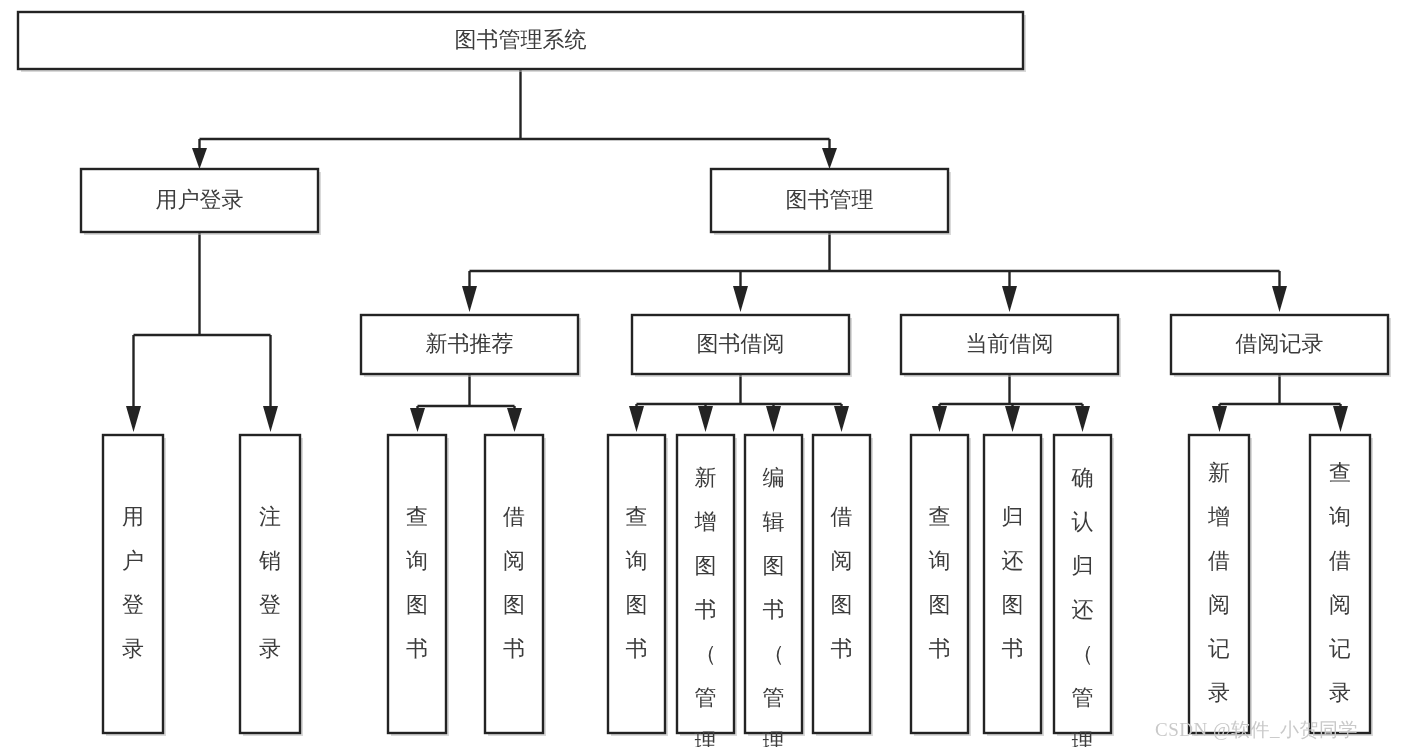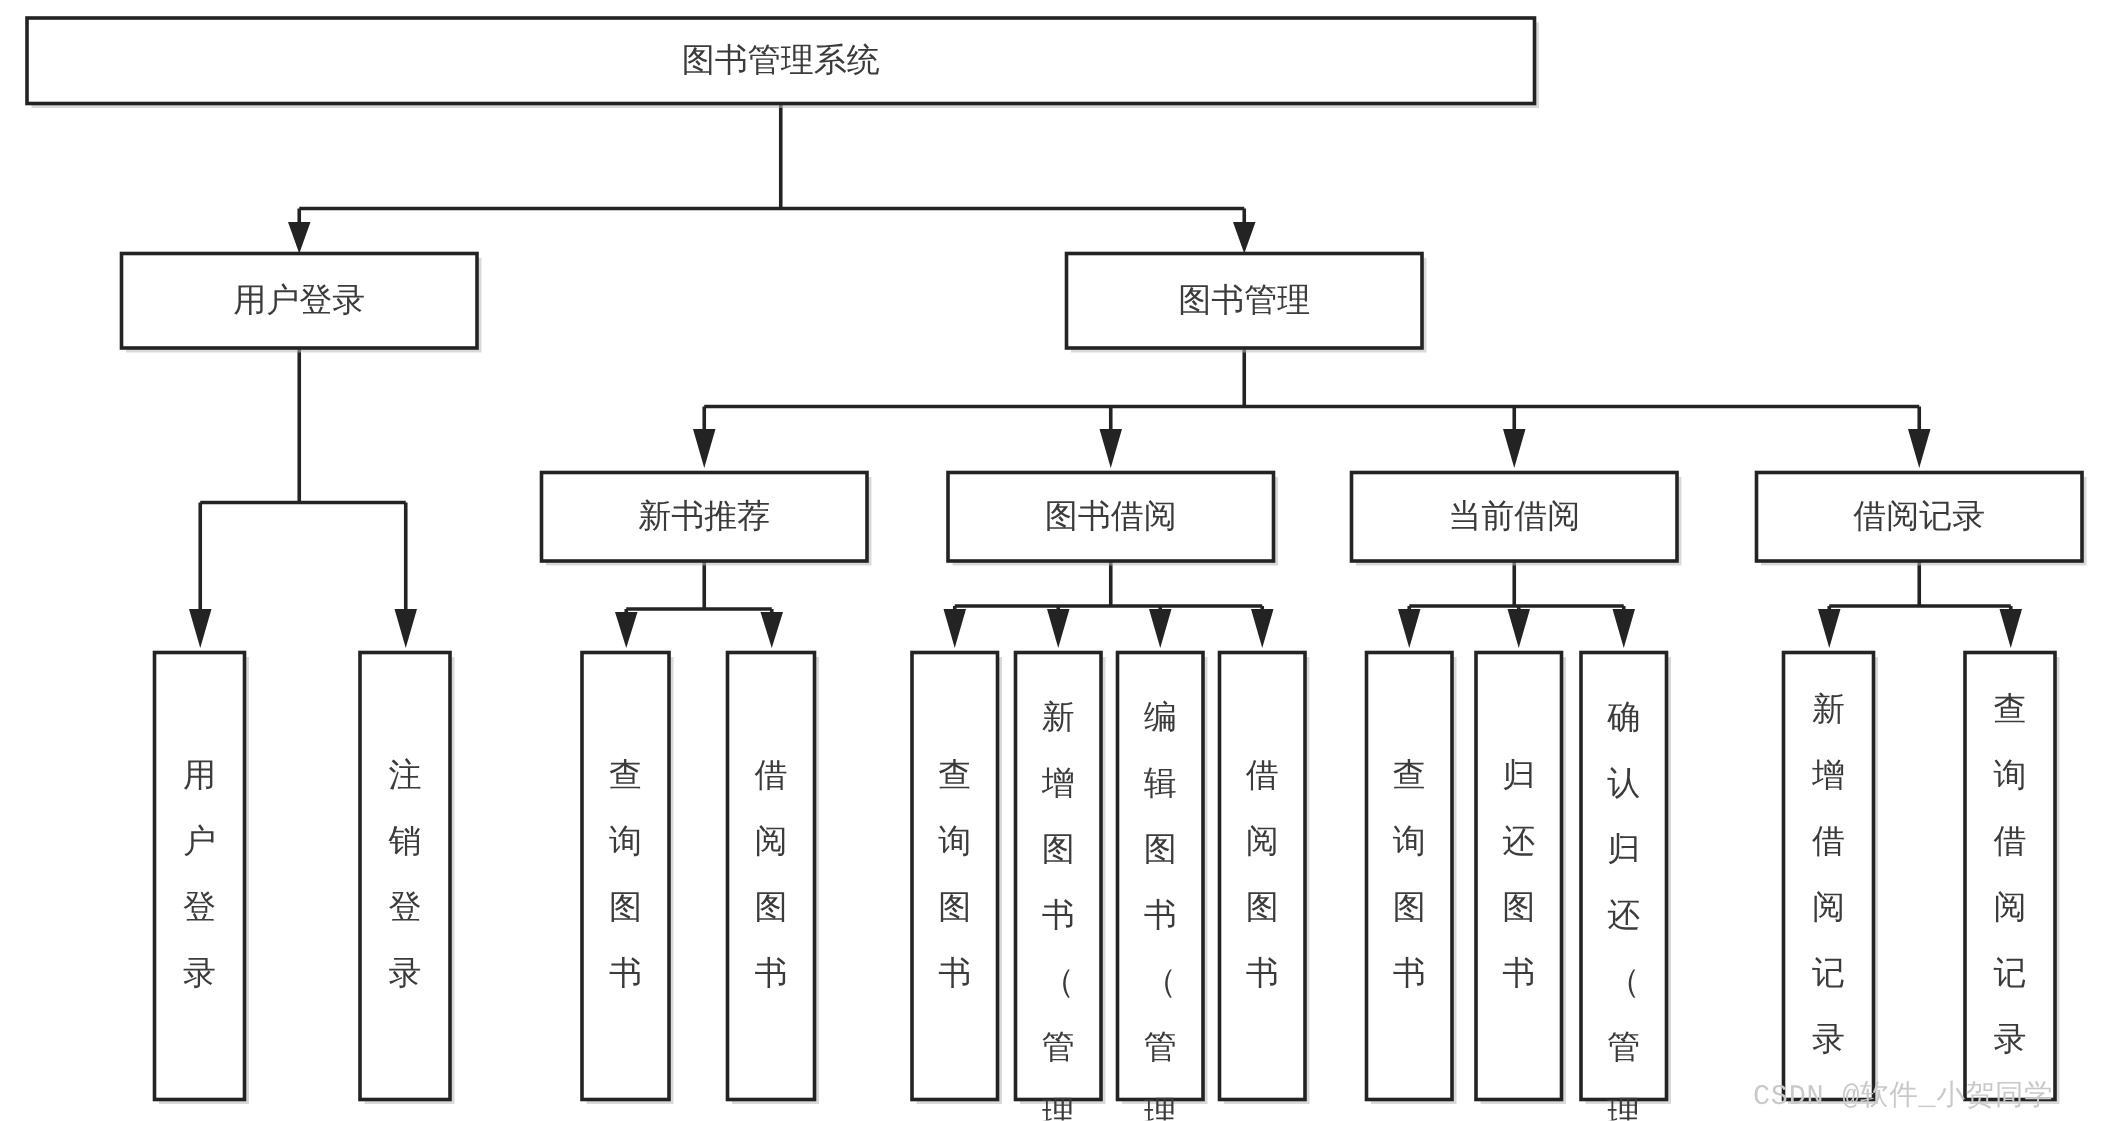--- a/index.html
+++ b/index.html
@@ -53,23 +53,23 @@
   }
   .leaf-label-char {
     font-family: "Liberation Sans", "DejaVu Sans", sans-serif;
     font-size: 22px;
     fill: #3b3b3b;
     text-anchor: middle;
     dominant-baseline: middle;
   }
   .watermark {
     position: absolute;
-    right: 8px;
+    right: 19px;
     bottom: 4px;
-    font-family: Liberation Mono, monospace;
+    font-family: Liberation Serif, serif;
     font-size: 19px;
     color: #c9c9c9;
     letter-spacing: 0.5px;
     white-space: nowrap;
     pointer-events: none;
   }
 </style>
 </head>
 <body>
 

